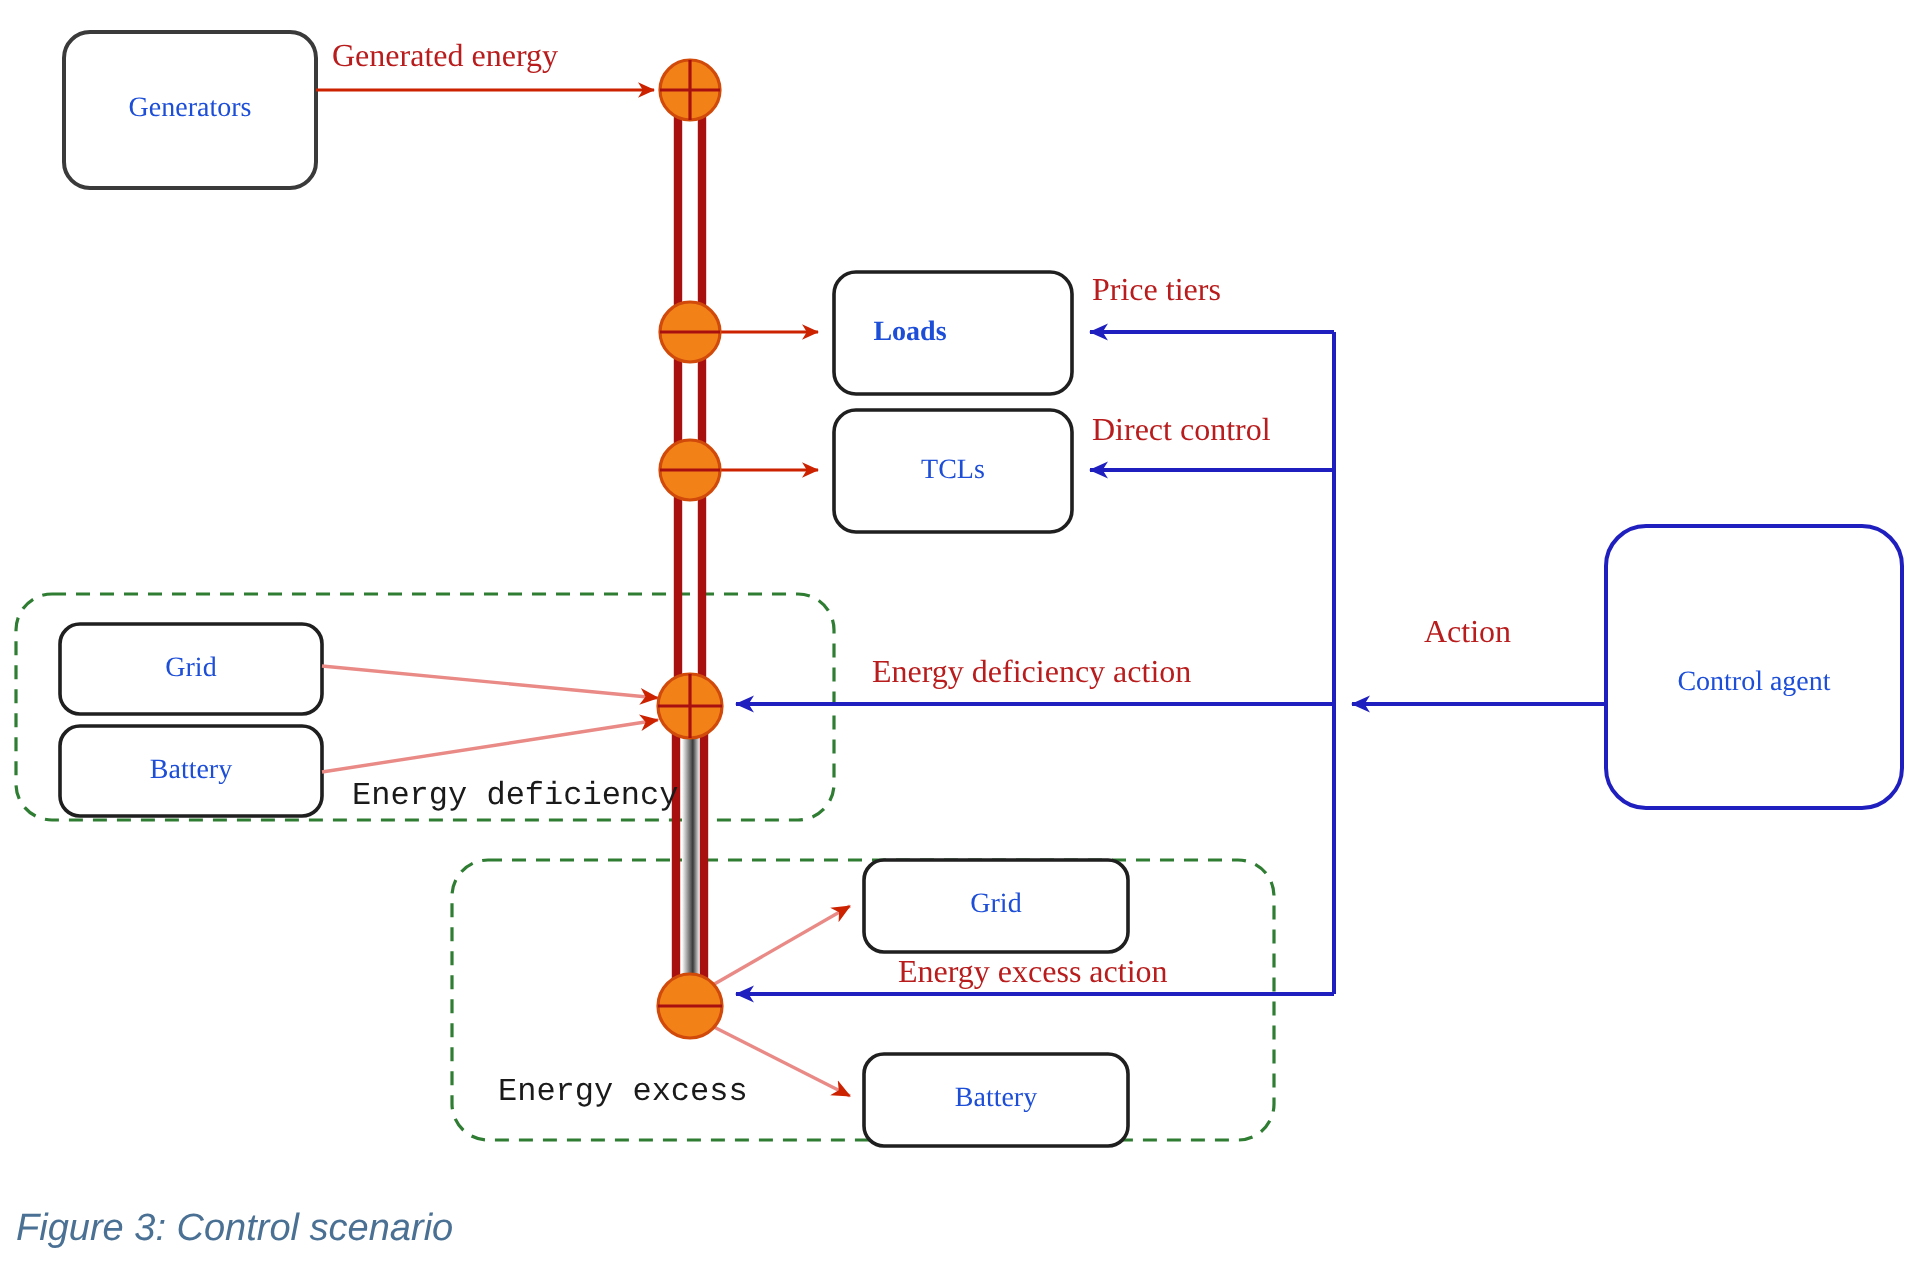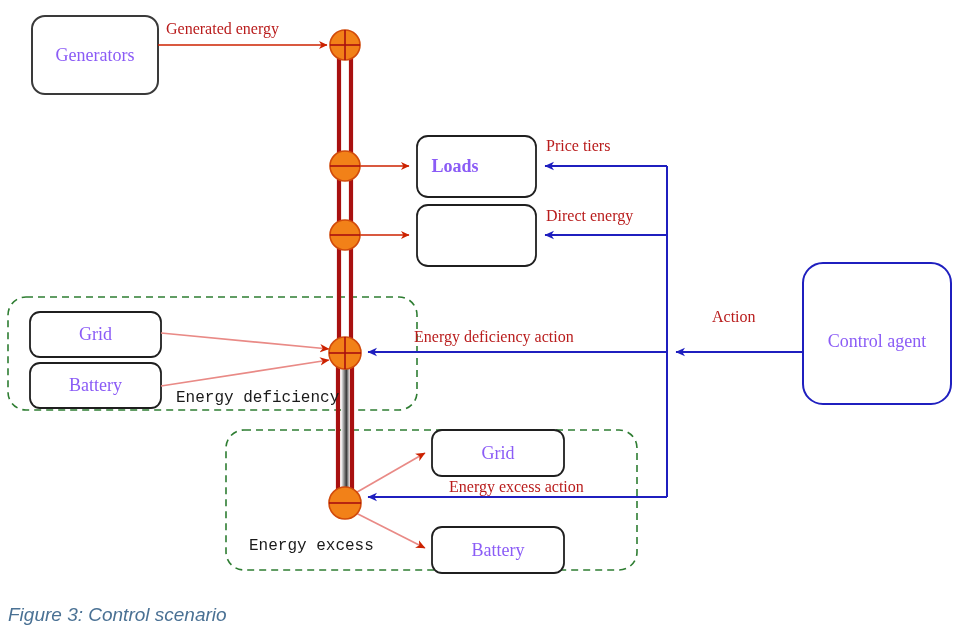--- a/index.html
+++ b/index.html
@@ -2,21 +2,21 @@
 <html><head>
 <meta charset="utf-8">
 <style>
   html,body{margin:0;padding:0;background:#ffffff;}
   body{width:956px;height:638px;position:relative;overflow:hidden;
        font-family:"Liberation Serif", serif;}
   #stage{position:absolute;left:0;top:0;width:956px;height:638px;}
   svg#diagram{position:absolute;left:0;top:0;width:956px;height:638px;}
   .node-label{
       position:absolute;display:flex;align-items:center;justify-content:center;
-      font-family:"Liberation Serif", serif;font-size:18px;color:#8b5cf6;
+      font-family:"Liberation Serif", serif;font-size:14px;color:#1d4ed8;
       pointer-events:none;white-space:nowrap;
   }
   .edge-label{
       position:absolute;font-family:"Liberation Serif", serif;
       font-size:16px;color:#b91c1c;white-space:nowrap;
   }
   .region-label{
       position:absolute;font-family:Liberation Mono, monospace;
       font-size:16px;color:#1a1a1a;white-space:nowrap;
   }
@@ -134,38 +134,39 @@
     <g>
       <circle cx="345" cy="503" r="16" fill="#f28118" stroke="#d14a0a" stroke-width="1.6"></circle>
       <line x1="329" y1="503" x2="361" y2="503" stroke="#a81010" stroke-width="1.6"></line>
     </g>
   </svg>
 
   <div class="node-label" style="left:32px;top:16px;width:126px;height:78px;">Generators</div>
 
   <div class="node-label" style="left:395px;top:136px;width:120px;height:61px;font-weight:bold;">Loads</div>
 
+  <div class="node-label" style="left:417px;top:205px;width:119px;height:61px;">TCLs</div>
 
   <div class="node-label" style="left:30px;top:312px;width:131px;height:45px;">Grid</div>
 
   <div class="node-label" style="left:30px;top:363px;width:131px;height:45px;">Battery</div>
 
   <div class="node-label" style="left:432px;top:430px;width:132px;height:46px;">Grid</div>
 
   <div class="node-label" style="left:432px;top:527px;width:132px;height:46px;">Battery</div>
 
   <div class="node-label" style="left:803px;top:263px;width:148px;height:157px;">Control agent</div>
 
   <div class="edge-label" style="left:166px;top:20px;">Generated energy</div>
 
   <div class="edge-label" style="left:546px;top:137px;">Price tiers</div>
 
-  <div class="edge-label" style="left:546px;top:207px;">Direct energy</div>
+  <div class="edge-label" style="left:546px;top:207px;">Direct control</div>
 
-  <div class="edge-label" style="left:414px;top:328px;">Energy deficiency action</div>
+  <div class="edge-label" style="left:436px;top:328px;">Energy deficiency action</div>
 
   <div class="edge-label" style="left:449px;top:478px;">Energy excess action</div>
 
   <div class="edge-label" style="left:712px;top:308px;">Action</div>
 
   <div class="region-label" style="left:176px;top:389px;">Energy deficiency</div>
 
   <div class="region-label" style="left:249px;top:537px;">Energy excess</div>
 
   <div class="caption">Figure 3: Control scenario</div>

